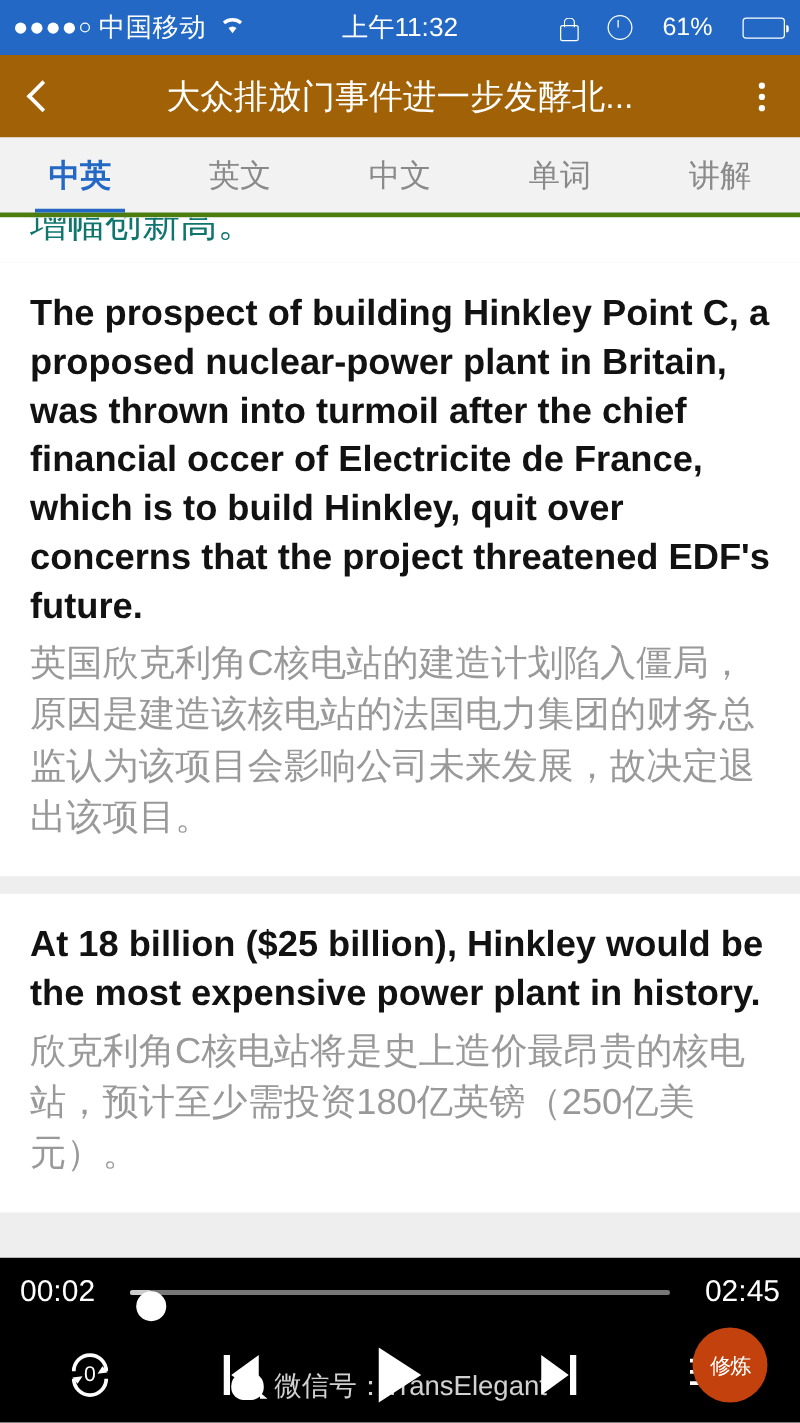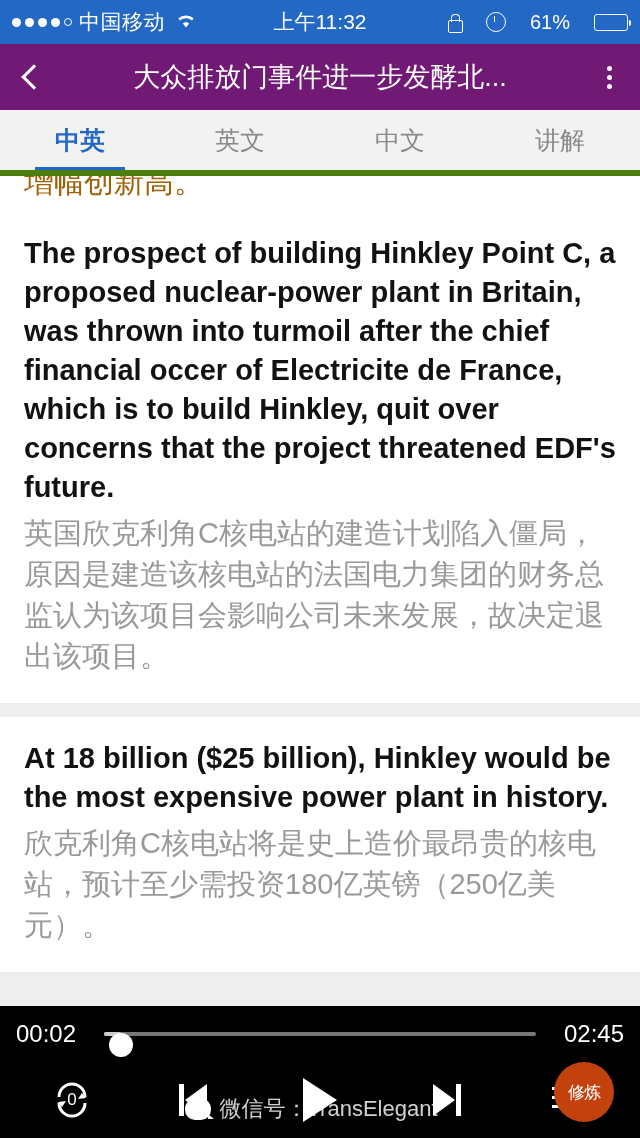--- a/index.html
+++ b/index.html
@@ -135,21 +135,21 @@
   }
   .battery-fill {
     height: 100%;
     background: #fff;
     border-radius: 1px;
   }
 
   
   .nav-bar {
     height: 66px;
-    background: #701a75;
+    background: #a16207;
     color: #ffffff;
     display: flex;
     align-items: center;
     padding: 0 16px;
     flex: none;
   }
   .back-chevron {
     width: 30px;
     height: 30px;
     position: relative;
@@ -188,21 +188,21 @@
     width: 5px; height: 5px;
     border-radius: 50%;
     background: #fff;
     display: block;
   }
 
   
   .tab-bar {
     height: 60px;
     background: #f2f2f2;
-    border-bottom: 6px solid #4d7c0f;
+    border-bottom: 4px solid #4d7c0f;
     display: flex;
     align-items: stretch;
     flex: none;
   }
   .tab {
     flex: 1;
     display: flex;
     align-items: center;
     justify-content: center;
     font-size: 25px;
@@ -233,21 +233,21 @@
   }
   .clipped-top {
     background: #ffffff;
     padding: 0 24px;
     height: 36px;
     overflow: hidden;
     position: relative;
   }
   .clipped-top .clip-text {
     font-size: 30px;
-    color: #a16207;
+    color: #0f766e;
     line-height: 40px;
     position: relative;
     top: -14px;
   }
   .card {
     background: #ffffff;
     padding: 22px 24px 26px 24px;
     margin-bottom: 14px;
   }
   .card .en {
@@ -466,20 +466,21 @@
       <span></span>
         <span></span>
         <span></span>
     </div>
   </div>
 
   <div class="tab-bar">
     <div class="tab active">中英</div>
     <div class="tab">英文</div>
     <div class="tab">中文</div>
+    <div class="tab">单词</div>
     <div class="tab">讲解</div>
   </div>
 
   <div class="content">
     <div class="clipped-top">
       <div class="clip-text">增幅创新高。</div>
     </div>
 
     <div class="card">
       <p class="en">The prospect of building Hinkley Point C, a proposed nuclear-power plant in Britain, was thrown into turmoil after the chief financial occer of Electricite de France, which is to build Hinkley, quit over concerns that the project threatened EDF's future.</p>

